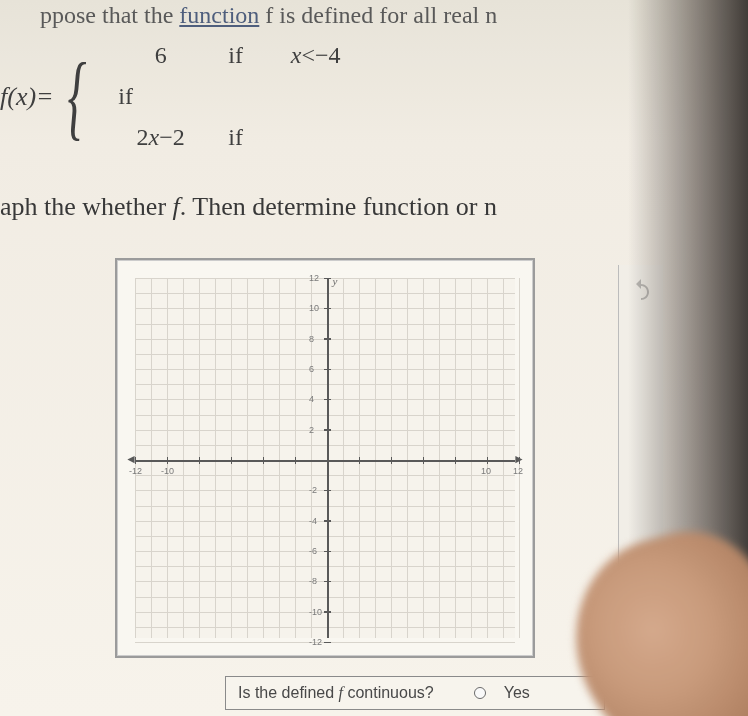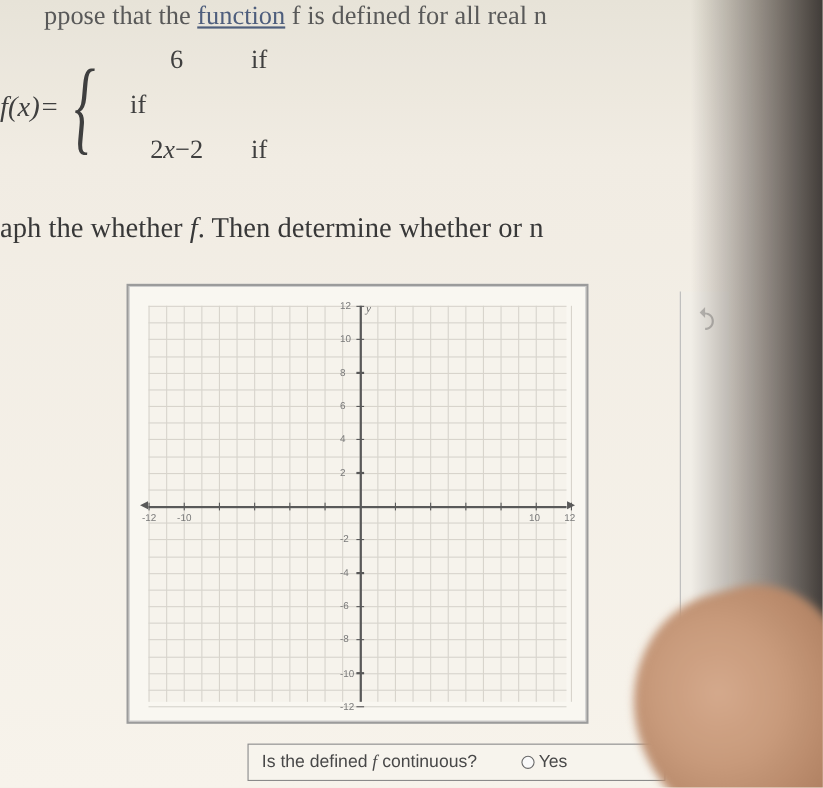--- a/index.html
+++ b/index.html
@@ -163,21 +163,21 @@
       padding: 0 12px;
       font-size: 16px;
       font-family: Arial, sans-serif;
       color: #444;
       gap: 40px;
     }
     .question-text .fvar { font-style: italic; font-family: Georgia, serif; }
     .radio-option {
       display: flex;
       align-items: center;
-      gap: 4px;
+      gap: 18px;
     }
     .radio-circle {
       width: 12px;
       height: 12px;
       border: 1.5px solid #666;
       border-radius: 50%;
       background: #fff;
     }
     .shadow-right {
       position: absolute;
@@ -228,33 +228,34 @@
     <span>ppose that the </span><span class="underlined">function</span><span> f is defined for all real n</span>
   </div>
 
   <div class="piecewise">
     <span class="fx-label">f(x)=</span>
     <span class="brace">{</span>
     <div class="cases">
       <div class="case-row">
         <span class="expr">6</span>
         <span class="if-word">if</span>
+        <span class="cond"><i>x</i>&lt;−4</span>
       </div>
       <div class="case-row">
         <span class="if-word">if</span>
       </div>
       <div class="case-row">
         <span class="expr">2<i>x</i>−2</span>
         <span class="if-word">if</span>
       </div>
     </div>
   </div>
 
   <div class="instruction">
-    <span>aph the whether </span><span class="fvar">f</span><span>. Then determine whether or n</span>
+    <span>aph the whether </span><span class="fvar">f</span><span>. Then determine function or n</span>
   </div>
 
   <div class="graph-container">
     <div class="graph-inner">
       <span class="y-axis-label">y</span>
     <div class="grid-line-v" style="left: 0px;"></div>
         <div class="grid-line-v" style="left: 16px;"></div>
         <div class="grid-line-v" style="left: 32px;"></div>
         <div class="grid-line-v" style="left: 48px;"></div>
         <div class="grid-line-v" style="left: 64px;"></div>

